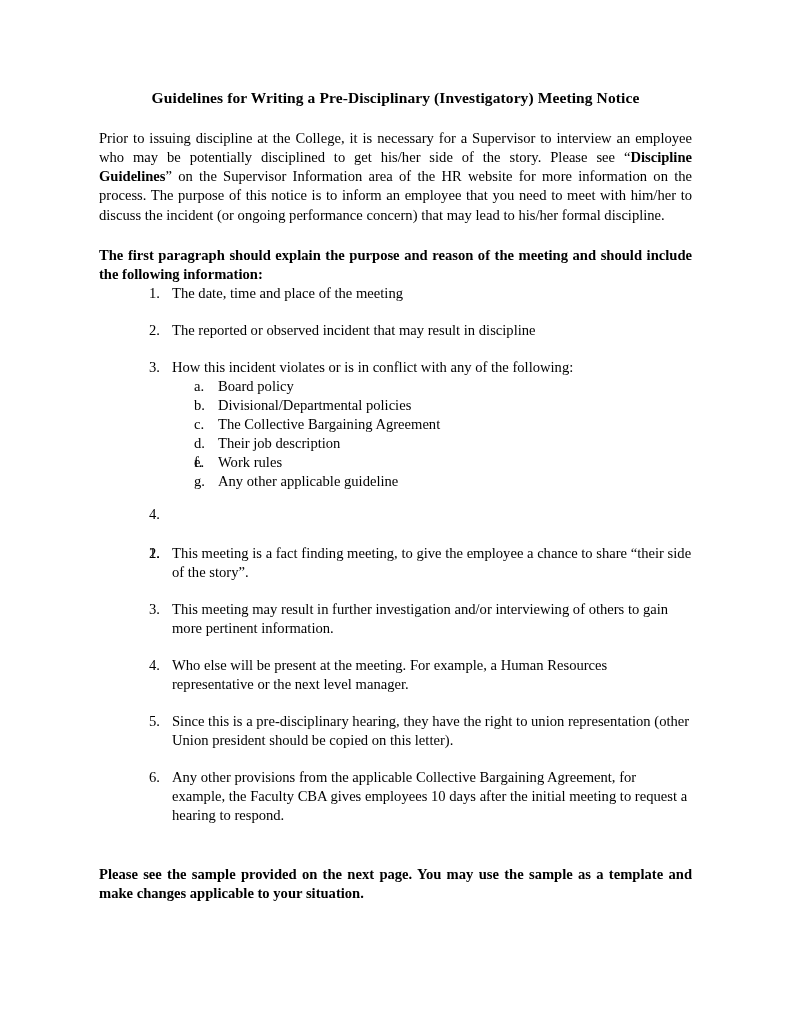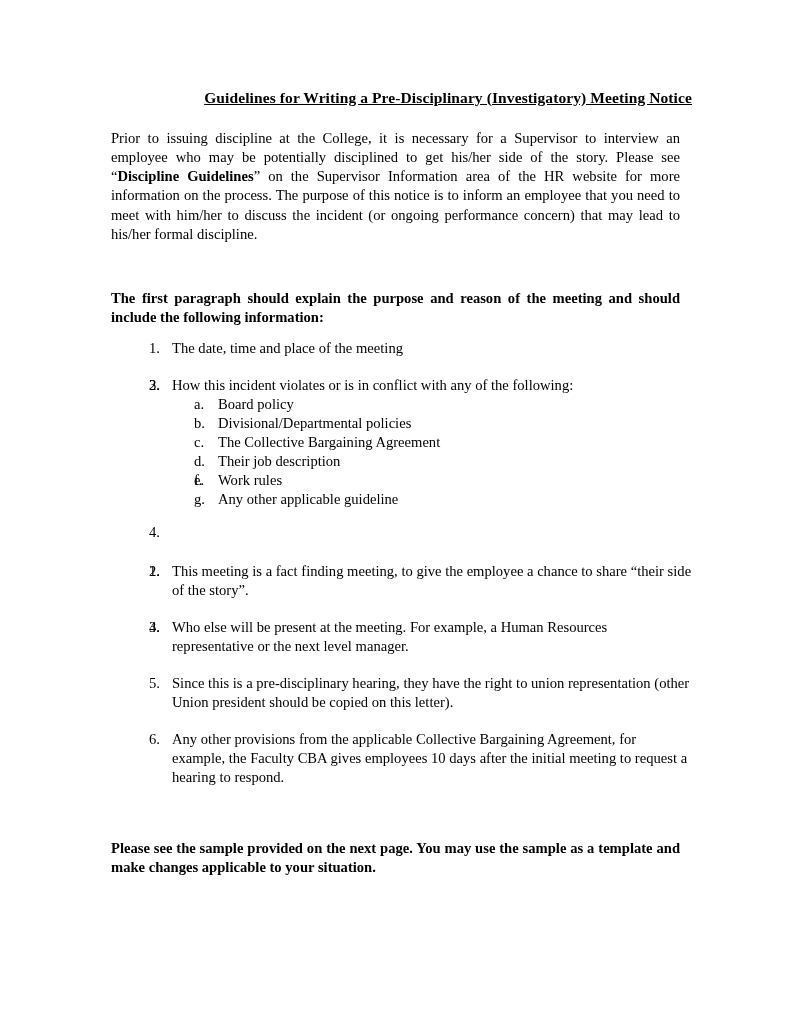--- a/index.html
+++ b/index.html
@@ -23,33 +23,32 @@
     position: absolute;
     left: 99px;
     top: 88px;
     width: 593px;
   }
 
   
   .doc-title {
     font-size: 15.5px;
     font-weight: bold;
-    text-decoration: underline;
-    text-align: right;
+    text-align: center;
     letter-spacing: 0.1px;
     margin: 0 0 22px 0;
     line-height: 1.25;
   }
 
   
   .para {
     font-size: 14.6px;
     line-height: 1.305;
     text-align: justify;
-    margin: 12px;
+    margin: 0;
   }
   .para.bold {
     font-weight: bold;
   }
   .para b { font-weight: bold; }
 
   .gap-lg { height: 21px; }
   .gap-md { height: 14px; }
   .gap-xl { height: 40px; }
 
@@ -110,20 +109,21 @@
 
     <p class="para bold">The first paragraph should explain the purpose and reason of the meeting and should include the following information:</p>
 
     <ol class="list">
       <li class="li li-spaced">
         <span class="marker">1.</span>
         <span>The date, time and place of the meeting</span>
       </li>
       <li class="li li-spaced">
         <span class="marker">2.</span>
+        <span>The reported or observed incident that may result in discipline</span>
       </li>
       <li class="li li-tight">
         <span class="marker">3.</span>
         <span>How this incident violates or is in conflict with any of the following:</span>
       </li>
     </ol>
 
     <ol class="sublist">
       <li class="sub-li">
         <span class="marker">a.</span>
@@ -168,20 +168,21 @@
     <ol class="list">
       <li class="li li-spaced">
         <span class="marker">1.</span>
       </li>
       <li class="li li-spaced">
         <span class="marker">2.</span>
         <span>This meeting is a fact finding meeting, to give the employee a chance to share “their side of the story”.</span>
       </li>
       <li class="li li-spaced">
         <span class="marker">3.</span>
+        <span>This meeting may result in further investigation and/or interviewing of others to gain more pertinent information.</span>
       </li>
       <li class="li li-spaced">
         <span class="marker">4.</span>
         <span>Who else will be present at the meeting.  For example, a Human Resources representative or the next level manager.</span>
       </li>
       <li class="li li-spaced">
         <span class="marker">5.</span>
         <span>Since this is a pre-disciplinary hearing, they have the right to union representation (other Union president should be copied on this letter).</span>
       </li>
       <li class="li li-tight">

